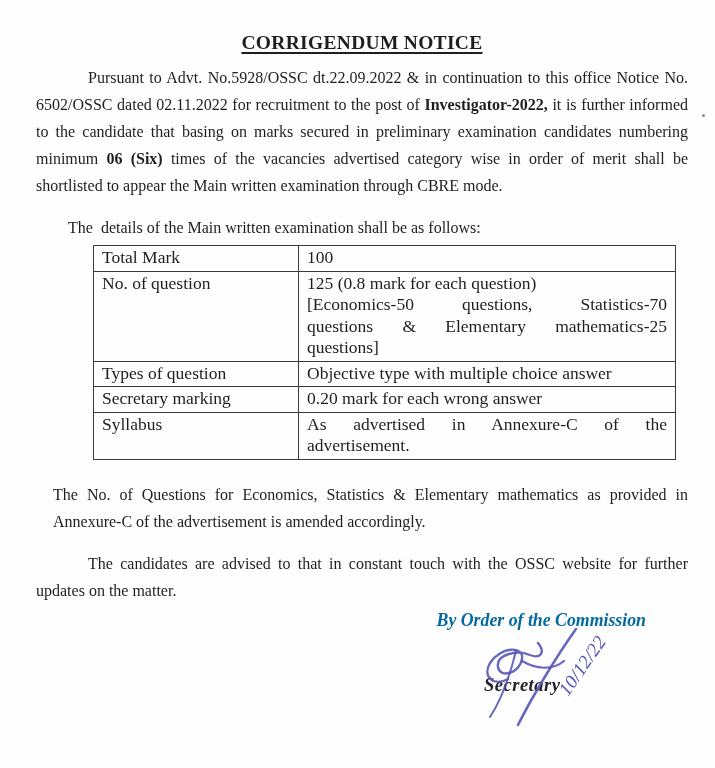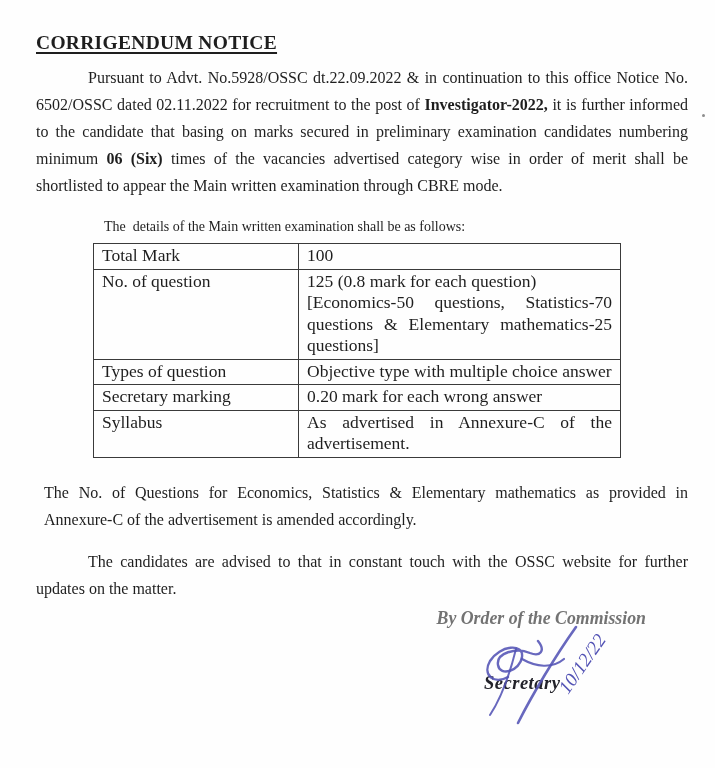--- a/index.html
+++ b/index.html
@@ -6,67 +6,67 @@
   body {
     width: 715px; height: 768px;
     background: #fefefe;
     color: #1e1e1e;
     font-family: "Liberation Serif", serif;
     overflow: hidden;
     position: relative;
   }
   .page { padding: 10px 27px 0 36px; }
 
-  .title { margin: 10px 0 0 0; text-align: left; }
+  .title { margin: 10px 0 0 0; text-align: center; }
   .title span {
     font-size: 19.5px; font-weight: bold;
     text-decoration: underline;
     text-decoration-thickness: 2px;
     text-underline-offset: 3px;
     letter-spacing: 0.3px;
   }
 
   .body-text { font-size: 16px; line-height: 27px; }
 
   .p1 { margin: 7px 0 0 0; text-align: justify; text-indent: 52px; }
   .p1 b { white-space: nowrap; }
 
   .table-intro {
-    margin: 20px 0 0 68px;
-    font-size: 14px;
+    margin: 20px 0 0 32px;
+    font-size: 16px;
     white-space: pre-wrap;
   }
 
   table.exam {
     border-collapse: collapse;
     margin: 8px 0 8px 57px;
-    width: 528px;
+    width: 583px;
     font-size: 17.5px;
     table-layout: fixed;
   }
   table.exam td {
     border: 1.6px solid #3a3a3a;
     padding: 1px 8px 2px 8px;
     vertical-align: top;
     line-height: 21.5px;
     overflow: hidden;
   }
   td.label-cell { width: 188px; }
   .vline { display: block; }
   .jfull { text-align: justify; text-align-last: justify; }
 
-  .p2 { margin: 21px 0 0 8px; text-align: justify; }
+  .p2 { margin: 21px 0 0 17px; text-align: justify; }
   .p3 { margin: 15px 0 0 0; text-align: justify; text-indent: 52px; }
 
   .sign-off {
     margin: 6px 42px 0 0;
     text-align: right;
     font-weight: bold; font-style: italic;
     font-size: 17.8px;
-    color: #737373;
+    color: #0369a1;
   }
 
   .signature-block {
     position: relative;
     width: 230px; height: 98px;
     margin: -2px 38px 0 auto;
   }
   .secretary {
     position: absolute; left: 64px; top: 46px;
     font-weight: bold; font-style: italic;

